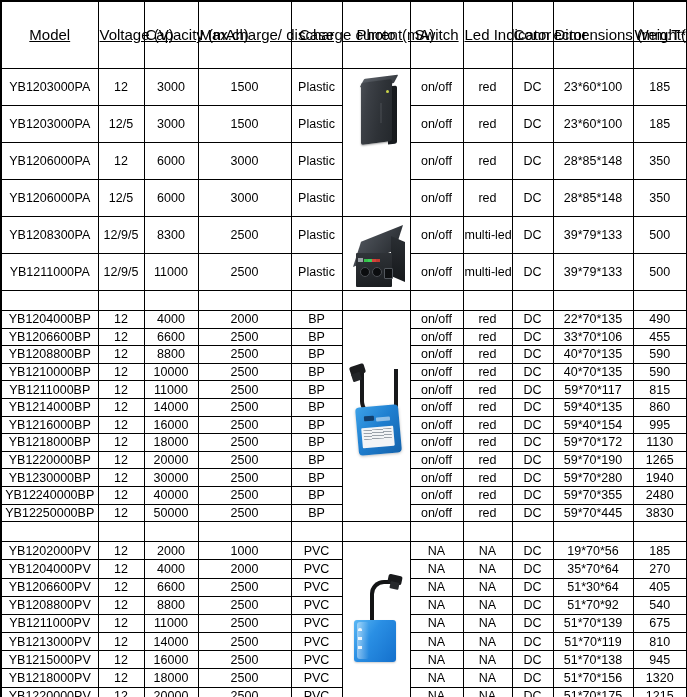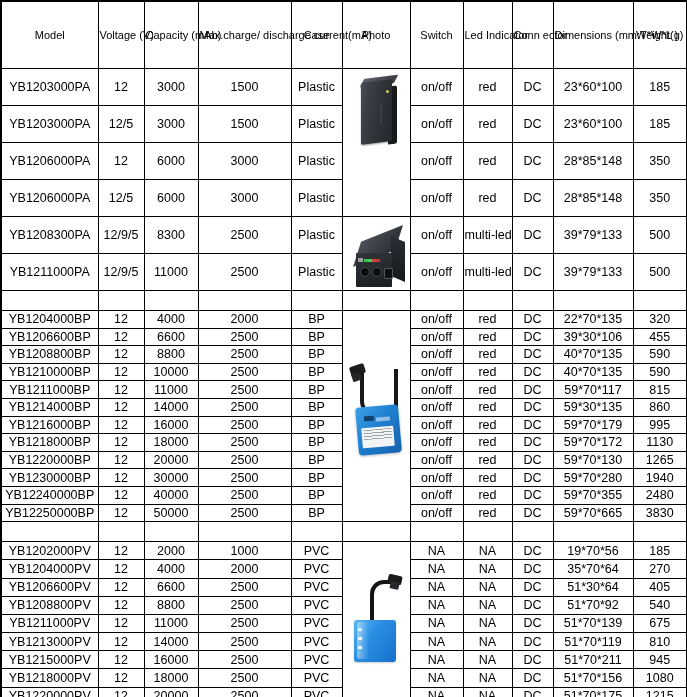--- a/index.html
+++ b/index.html
@@ -31,24 +31,25 @@
   col.c-case{width:51px}
   col.c-photo{width:68px}
   col.c-switch{width:53px}
   col.c-led{width:49px}
   col.c-conn{width:41px}
   col.c-dim{width:80px}
   col.c-wt{width:54px}
 
   thead th{
     height:66px;
-    font-size:11px;
+    font-size:15px;
     line-height:14px;
     white-space:normal;
     word-break:break-word;
+    text-decoration:underline;
   }
   tbody td{font-size:12.5px;}
 
   tr.pa-row td{height:36px;}
   tr.bp-row td{height:16.6px;font-size:12.5px;}
   tr.pvc-row td{height:17.2px;font-size:12.5px;}
   tr.spacer-row td{height:19px;}
 
   td.photo-cell{padding:0;position:relative;}
   .photo-wrap{position:relative;width:100%;height:100%;}
@@ -339,32 +340,32 @@
               <div class="bp-bar"></div>
               <div class="bp-bar2"></div>
               <div class="bp-label"></div>
             </div>
           </div>
         </td>
         <td>on/off</td>
         <td>red</td>
         <td>DC</td>
         <td>22*70*135</td>
-        <td>320</td>
+        <td>490</td>
       </tr>
       <tr class="bp-row">
         <td>YB1206600BP</td>
         <td>12</td>
         <td>6600</td>
         <td>2500</td>
         <td>BP</td>
         <td>on/off</td>
         <td>red</td>
         <td>DC</td>
-        <td>39*30*106</td>
+        <td>33*70*106</td>
         <td>455</td>
       </tr>
       <tr class="bp-row">
         <td>YB1208800BP</td>
         <td>12</td>
         <td>8800</td>
         <td>2500</td>
         <td>BP</td>
         <td>on/off</td>
         <td>red</td>
@@ -398,33 +399,33 @@
       </tr>
       <tr class="bp-row">
         <td>YB1214000BP</td>
         <td>12</td>
         <td>14000</td>
         <td>2500</td>
         <td>BP</td>
         <td>on/off</td>
         <td>red</td>
         <td>DC</td>
-        <td>59*30*135</td>
+        <td>59*40*135</td>
         <td>860</td>
       </tr>
       <tr class="bp-row">
         <td>YB1216000BP</td>
         <td>12</td>
         <td>16000</td>
         <td>2500</td>
         <td>BP</td>
         <td>on/off</td>
         <td>red</td>
         <td>DC</td>
-        <td>59*70*179</td>
+        <td>59*40*154</td>
         <td>995</td>
       </tr>
       <tr class="bp-row">
         <td>YB1218000BP</td>
         <td>12</td>
         <td>18000</td>
         <td>2500</td>
         <td>BP</td>
         <td>on/off</td>
         <td>red</td>
@@ -434,21 +435,21 @@
       </tr>
       <tr class="bp-row">
         <td>YB1220000BP</td>
         <td>12</td>
         <td>20000</td>
         <td>2500</td>
         <td>BP</td>
         <td>on/off</td>
         <td>red</td>
         <td>DC</td>
-        <td>59*70*130</td>
+        <td>59*70*190</td>
         <td>1265</td>
       </tr>
       <tr class="bp-row">
         <td>YB1230000BP</td>
         <td>12</td>
         <td>30000</td>
         <td>2500</td>
         <td>BP</td>
         <td>on/off</td>
         <td>red</td>
@@ -470,21 +471,21 @@
       </tr>
       <tr class="bp-row">
         <td>YB12250000BP</td>
         <td>12</td>
         <td>50000</td>
         <td>2500</td>
         <td>BP</td>
         <td>on/off</td>
         <td>red</td>
         <td>DC</td>
-        <td>59*70*665</td>
+        <td>59*70*445</td>
         <td>3830</td>
       </tr>
       <tr class="spacer-row">
         <td>&nbsp;</td>
         <td>&nbsp;</td>
         <td>&nbsp;</td>
         <td>&nbsp;</td>
         <td>&nbsp;</td>
         <td>&nbsp;</td>
         <td>&nbsp;</td>
@@ -579,34 +580,34 @@
       </tr>
       <tr class="pvc-row">
         <td>YB1215000PV</td>
         <td>12</td>
         <td>16000</td>
         <td>2500</td>
         <td>PVC</td>
         <td>NA</td>
         <td>NA</td>
         <td>DC</td>
-        <td>51*70*211</td>
+        <td>51*70*138</td>
         <td>945</td>
       </tr>
       <tr class="pvc-row">
         <td>YB1218000PV</td>
         <td>12</td>
         <td>18000</td>
         <td>2500</td>
         <td>PVC</td>
         <td>NA</td>
         <td>NA</td>
         <td>DC</td>
         <td>51*70*156</td>
-        <td>1080</td>
+        <td>1320</td>
       </tr>
       <tr class="pvc-row">
         <td>YB1220000PV</td>
         <td>12</td>
         <td>20000</td>
         <td>2500</td>
         <td>PVC</td>
         <td>NA</td>
         <td>NA</td>
         <td>DC</td>

